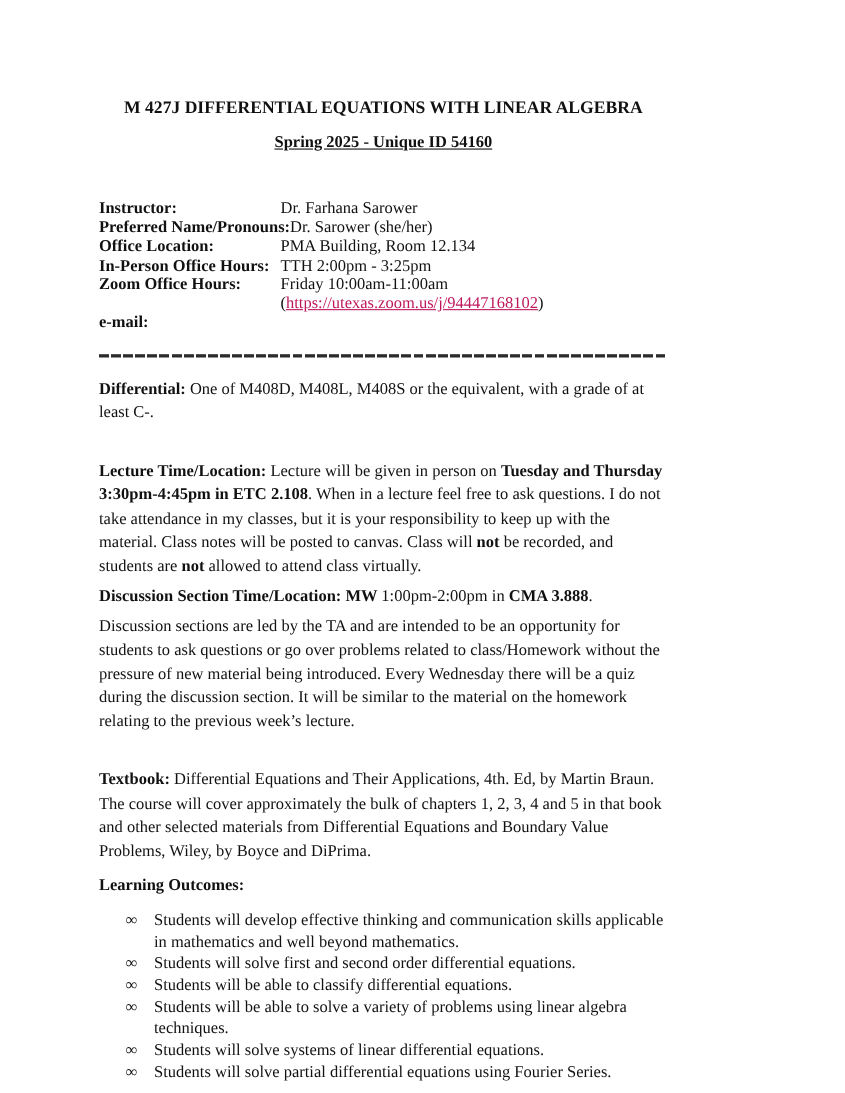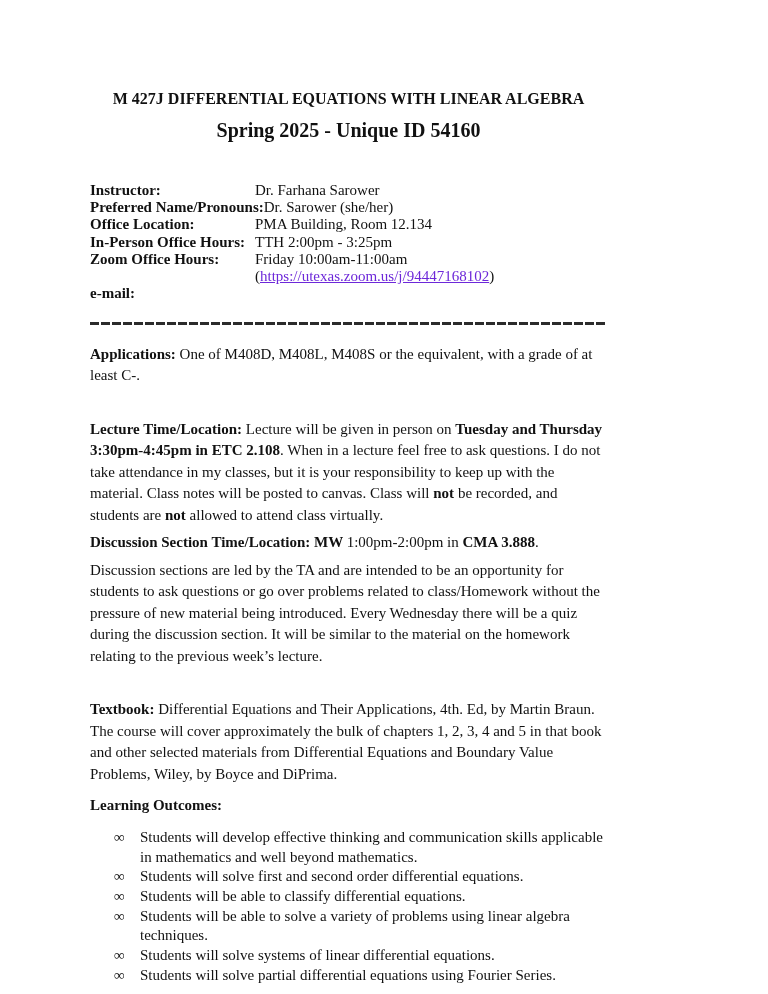--- a/index.html
+++ b/index.html
@@ -16,41 +16,42 @@
     overflow: hidden;
   }
   .title-block { text-align: center; }
   .doc-title {
     font-size: 16px;
     font-weight: bold;
     margin: 0;
     line-height: 16px;
   }
   .doc-subtitle {
-    font-size: 20px;
+    font-size: 15px;
     font-weight: bold;
     margin: 15px 0 0 0;
     line-height: 16px;
+    text-decoration: underline;
   }
   .info-block { margin-top: 44px; }
   .info-row { display: flex; line-height: 17.2px; }
   .info-label { min-width: 165px; white-space: nowrap; font-weight: bold; }
   .info-value { flex: 1; }
   .divider {
     margin-top: 20px;
     height: 2.5px;
     background: repeating-linear-gradient(to right, #2b2b2b 0px, #2b2b2b 9px, transparent 9px, transparent 11px);
   }
   .para { margin: 10px 0 0 0; line-height: 21.5px; }
   .para.gap-before { margin-top: 32px; }
   .para.tight { margin-top: 6px; }
   .para.first-after-divider { margin-top: 19px; }
   .b { font-weight: bold; }
   a.doc-link {
-    color: #6d28d9;
+    color: #be185d;
     cursor: pointer;
   }
   ul.outcomes {
     list-style: none;
     margin: 11px 0 0 0;
     padding: 0;
   }
   ul.outcomes li {
     position: relative;
     padding-left: 50px;
@@ -93,21 +94,21 @@
         <span class="info-value"><span>Friday 10:00am-11:00am (</span><a class="doc-link" href="#">https://utexas.zoom.us/j/94447168102</a><span>)</span></span>
       </div>
       <div class="info-row">
         <span class="info-label">e-mail:</span>
       </div>
     </div>
 
   <div class="divider"></div>
 
   <div>
-      <p class="para first-after-divider"><span class="b">Applications: </span><span>One of M408D, M408L, M408S or the equivalent, with a grade of at least C-.</span></p>
+      <p class="para first-after-divider"><span class="b">Differential: </span><span>One of M408D, M408L, M408S or the equivalent, with a grade of at least C-.</span></p>
       <p class="para gap-before"><span class="b">Lecture Time/Location: </span><span>Lecture will be given in person on </span><span class="b">Tuesday and Thursday 3:30pm-4:45pm in ETC 2.108</span><span>. When in a lecture feel free to ask questions. I do not take attendance in my classes, but it is your responsibility to keep up with the material. Class notes will be posted to canvas. Class will </span><span class="b">not</span><span> be recorded, and students are </span><span class="b">not</span><span> allowed to attend class virtually.</span></p>
       <p class="para tight"><span class="b">Discussion Section Time/Location: MW </span><span>1:00pm-2:00pm in </span><span class="b">CMA 3.888</span><span>.</span></p>
       <p class="para tight"><span>Discussion sections are led by the TA and are intended to be an opportunity for students to ask questions or go over problems related to class/Homework without the pressure of new material being introduced. Every Wednesday there will be a quiz during the discussion section. It will be similar to the material on the homework relating to the previous week’s lecture.</span></p>
       <p class="para gap-before"><span class="b">Textbook: </span><span>Differential Equations and Their Applications, 4th. Ed, by Martin Braun. The course will cover approximately the bulk of chapters 1, 2, 3, 4 and 5 in that book and other selected materials from Differential Equations and Boundary Value Problems, Wiley, by Boyce and DiPrima.</span></p>
       <p class="para"><span class="b">Learning Outcomes:</span></p>
       <ul class="outcomes">
         <li><span class="marker">∞</span><span>Students will develop effective thinking and communication skills applicable in mathematics and well beyond mathematics.</span></li>
         <li><span class="marker">∞</span><span>Students will solve first and second order differential equations.</span></li>
         <li><span class="marker">∞</span><span>Students will be able to classify differential equations.</span></li>
         <li><span class="marker">∞</span><span>Students will be able to solve a variety of problems using linear algebra techniques.</span></li>

